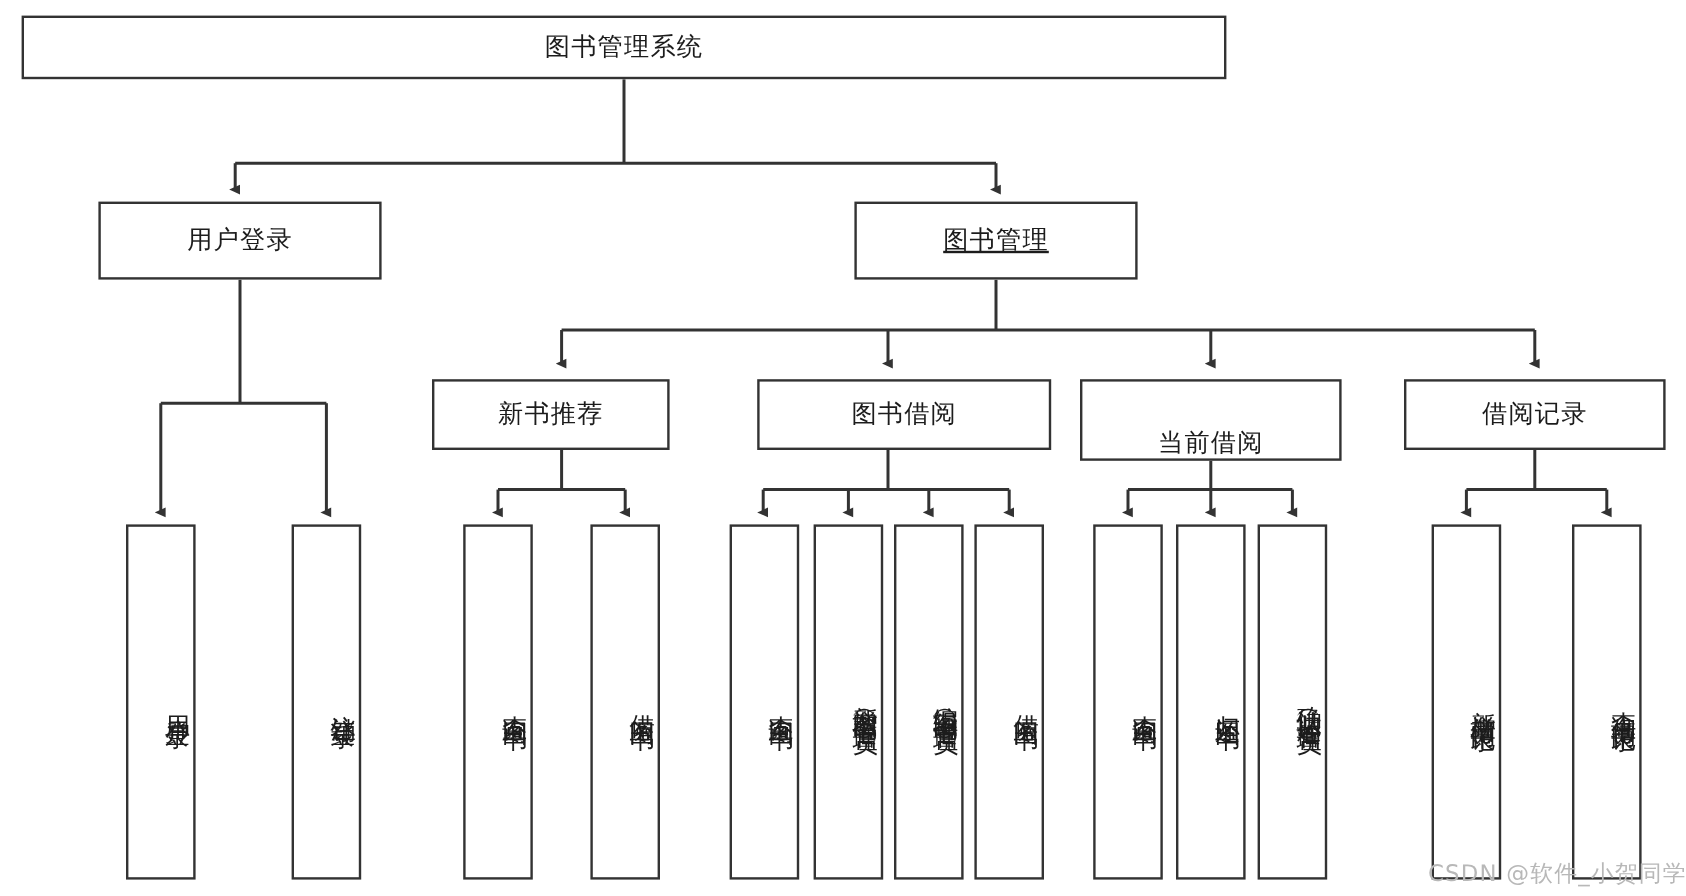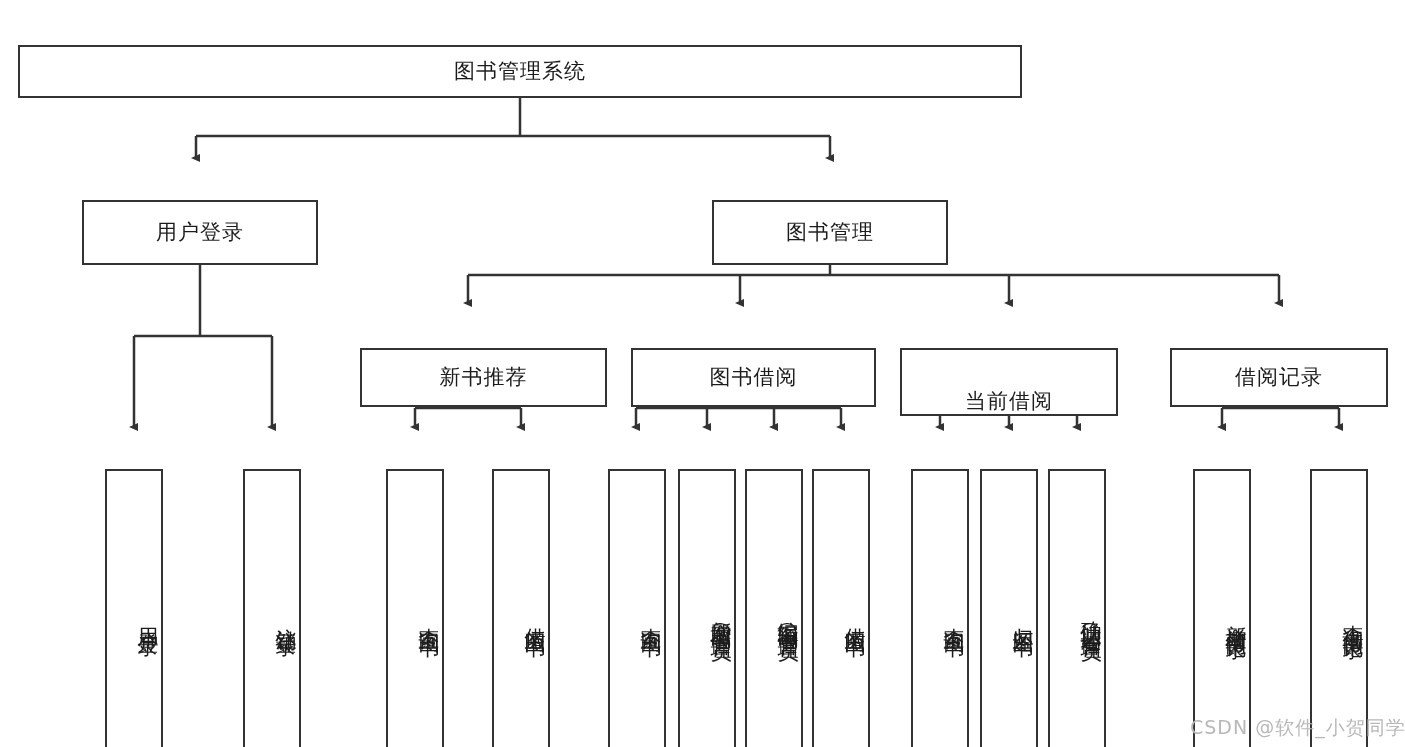--- a/index.html
+++ b/index.html
@@ -24,21 +24,20 @@
   .node{
     position:absolute;
     box-sizing:border-box;
     background:#ffffff;
     border:2px solid #333333;
     display:flex;
     align-items:center;
     justify-content:center;
     text-align:center;
     color:#1c1c1c;
-    margin-top:32px;
   }
   .node.h{
     font-size:21px;
     letter-spacing:1px;
     line-height:1.2;
   }
   .node.v{
     font-size:21px;
     writing-mode:vertical-rl;
     text-orientation:upright;
@@ -117,25 +116,25 @@
     </g>
   </svg>
 
   <div class="node h" style="left:18px;top:13px;width:1004px;height:53px;">
     <span>图书管理系统</span>
   </div>
 
   <div class="node h" style="left:82px;top:168px;width:236px;height:65px;">
     <span>用户登录</span>
   </div>
-  <div class="node h" style="left:712px;top:168px;width:236px;height:65px;">
+  <div class="node h" style="left:712px;top:168px;width:236px;height:65px;text-decoration:underline;">
     <span>图书管理</span>
   </div>
 
-  <div class="node h" style="left:360px;top:316px;width:247px;height:59px;">
+  <div class="node h" style="left:360px;top:316px;width:198px;height:59px;">
     <span>新书推荐</span>
   </div>
   <div class="node h" style="left:631px;top:316px;width:245px;height:59px;">
     <span>图书借阅</span>
   </div>
   <div class="node h" style="left:900px;top:316px;width:218px;height:68px;align-items:flex-end;">
     <span>当前借阅</span>
   </div>
   <div class="node h" style="left:1170px;top:316px;width:218px;height:59px;justify-content:center;">
     <span>借阅记录</span>

